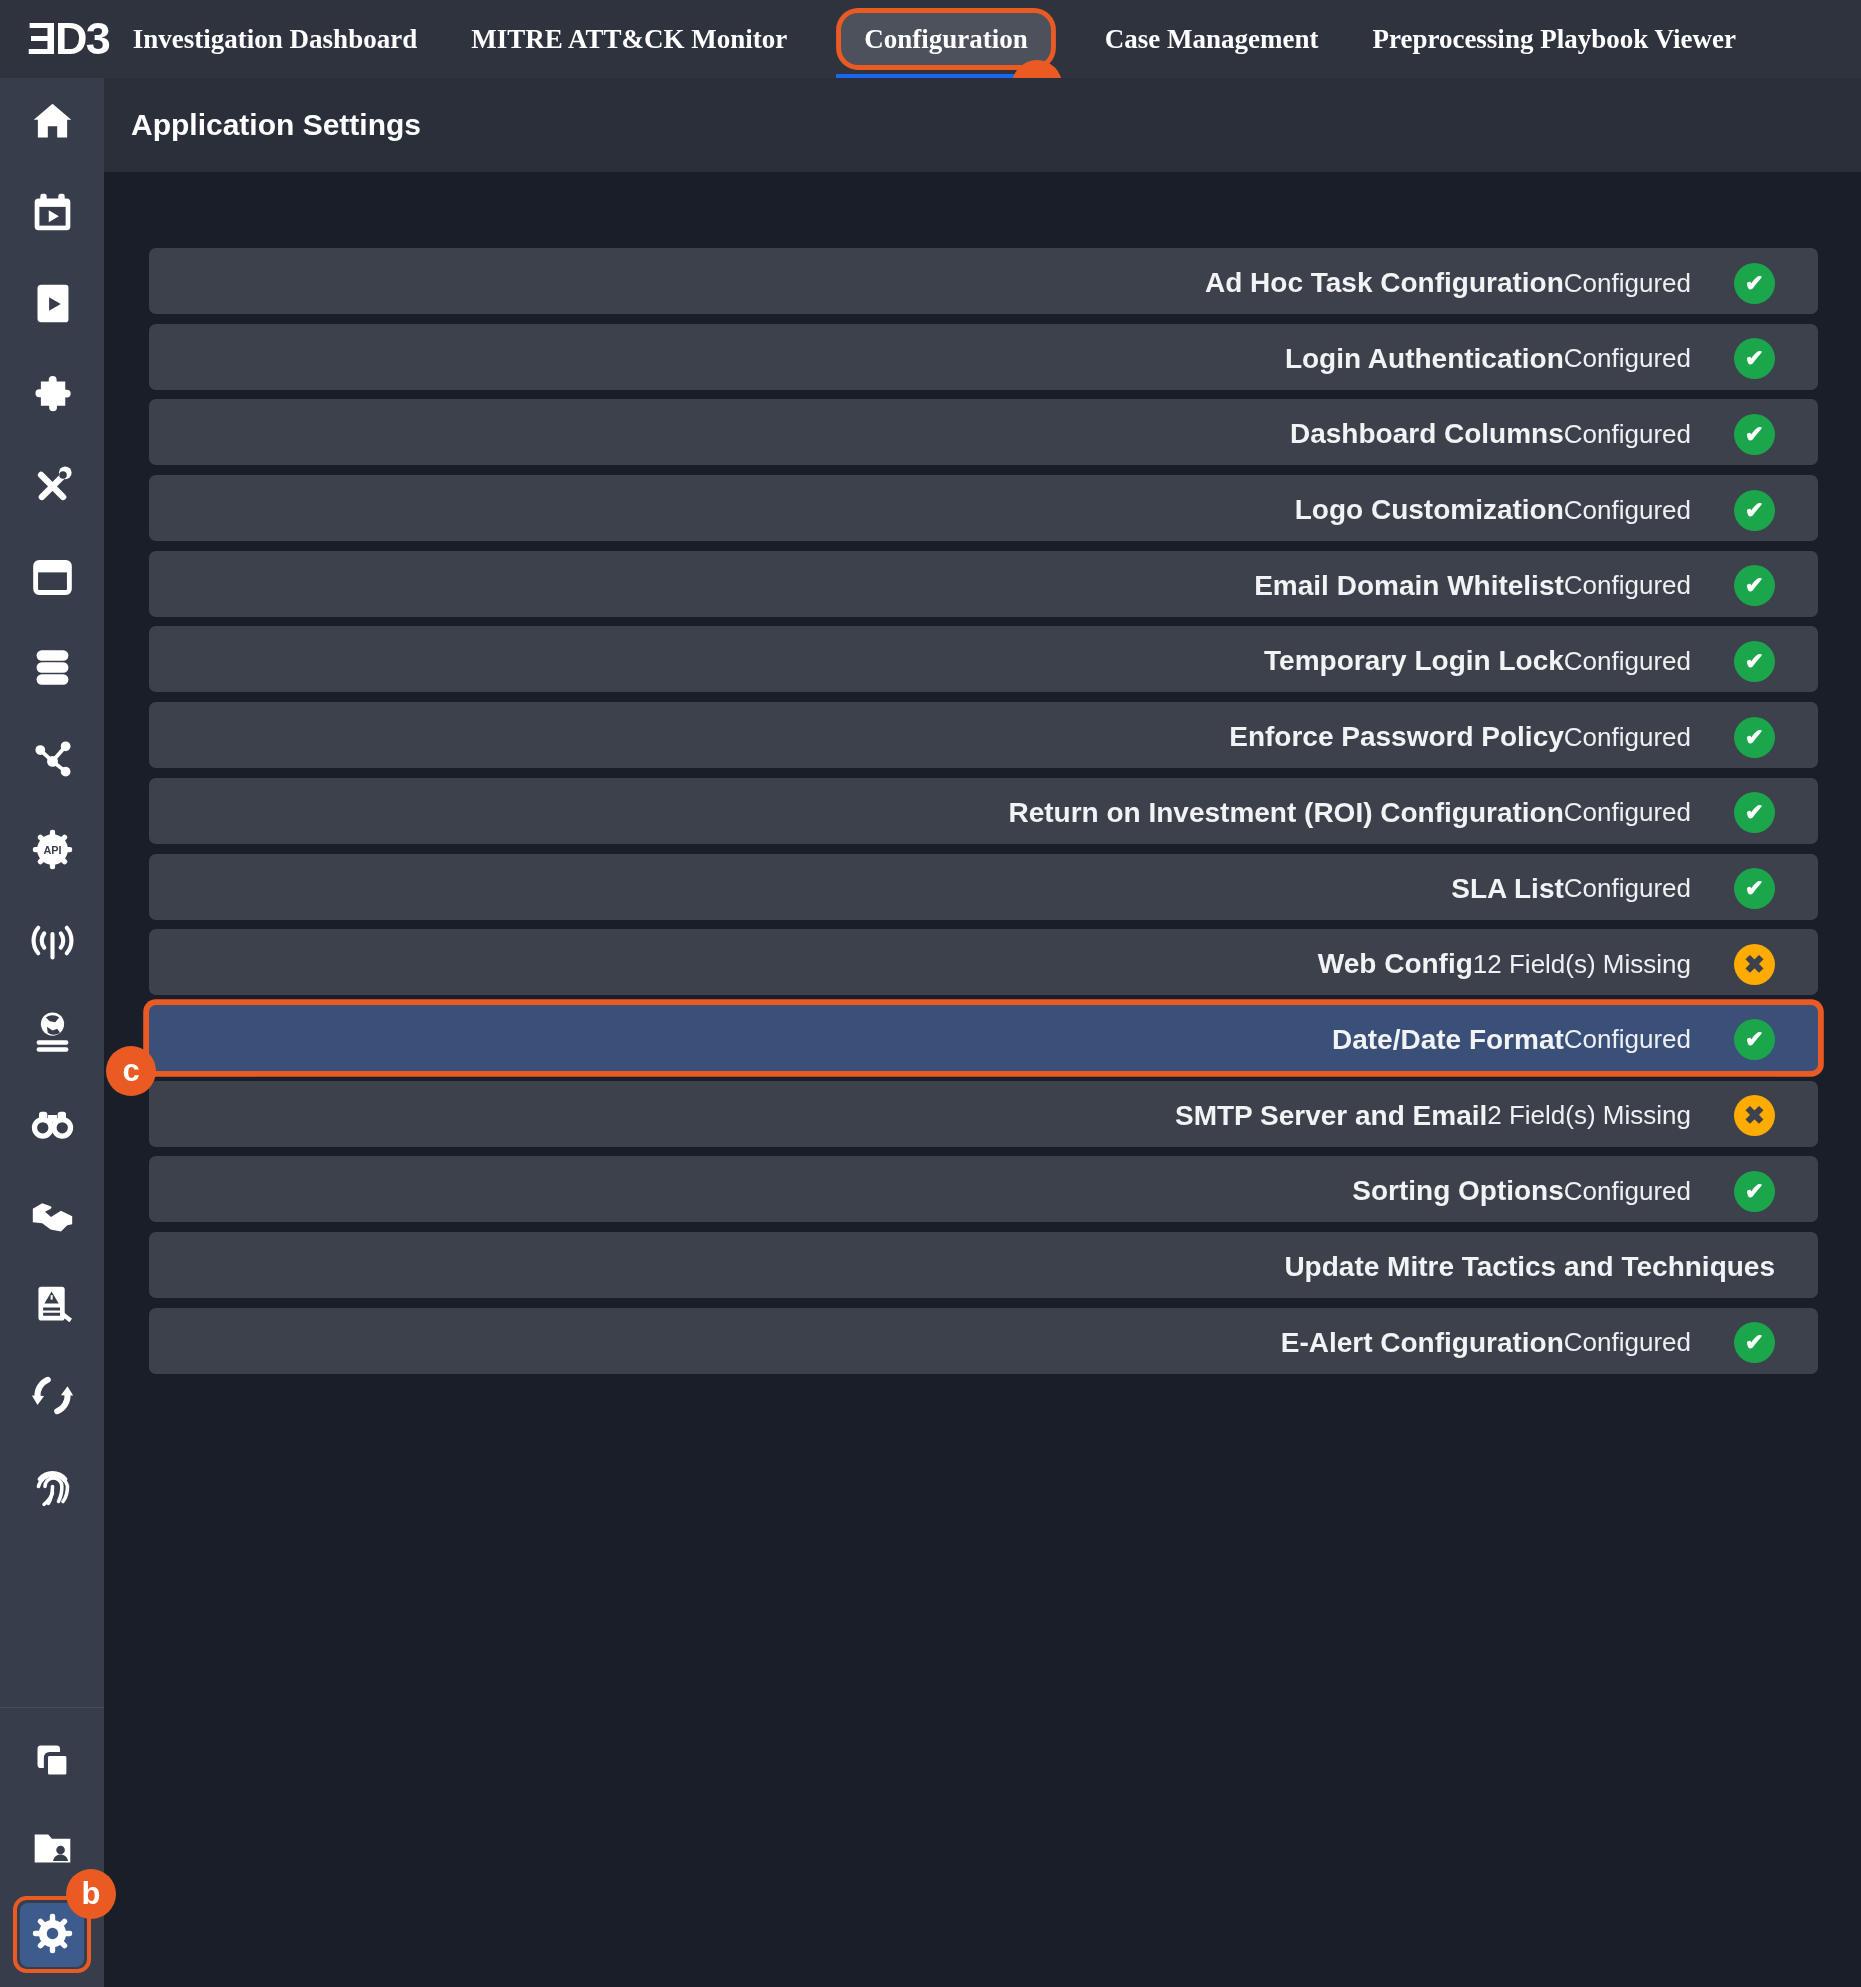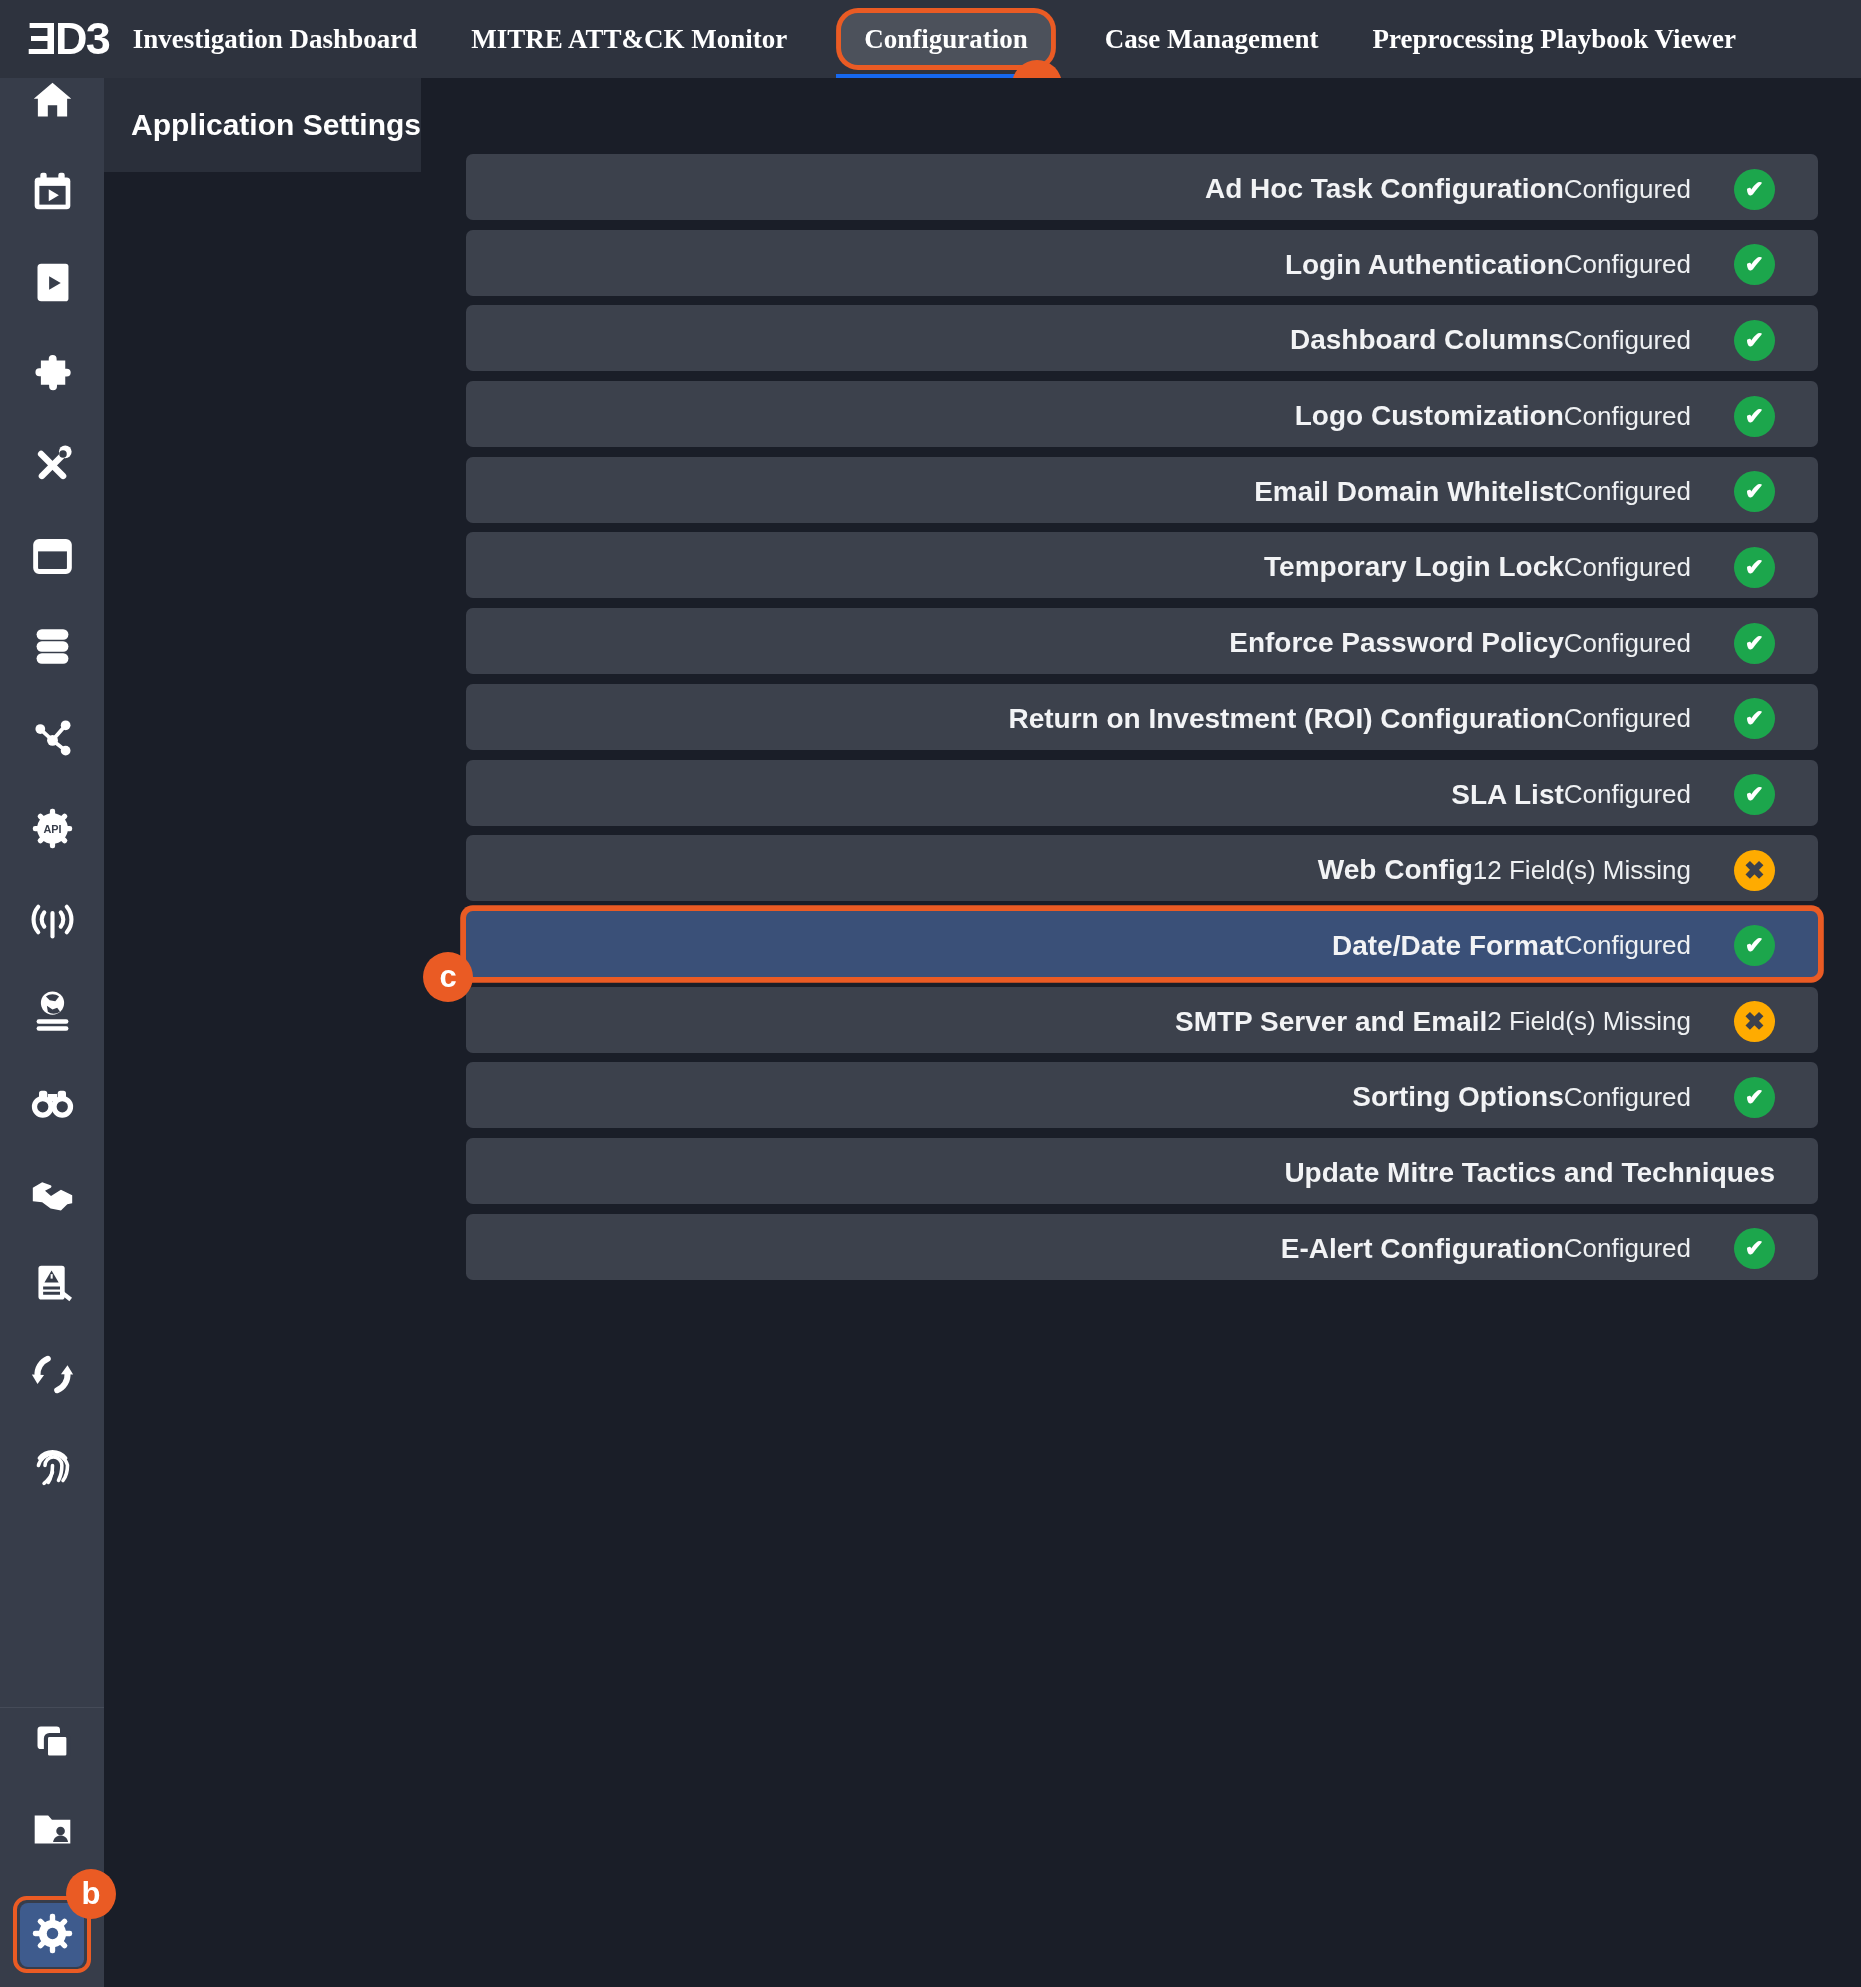--- a/index.html
+++ b/index.html
@@ -27,34 +27,34 @@
   .badge-a { right:-11.6px; bottom:-45px; }
   .badge-b { top:-31px; right:-29px; }
   .badge-c { left:-43px; bottom:-25px; }
 
   
   .body-row { flex:1; display:flex; min-height:0; }
 
   
   .sidebar { width:104px; background:#373d4a; display:flex; flex-direction:column;
              align-items:center; flex:0 0 auto; }
-  .side-item { height:91px; width:100%; display:flex; justify-content:center;
+  .side-item { height:91px; width:100%; display:flex; align-items:center; justify-content:center;
                cursor:pointer; }
   .side-item svg { width:45px; height:45px; }
   .side-bottom { margin-top:auto; width:100%; border-top:1.9px solid #454b58; padding:11.6px 0 13.6px;
                  display:flex; flex-direction:column; align-items:center; }
   .side-bottom .side-item { height:87px; }
   .gear-wrap { position:relative; border:4.9px solid #ea5b24; border-radius:13.6px; padding:2.9px;
                margin-top:1.9px; }
   .gear-btn { width:64px; height:64px; border:none; border-radius:7.8px; background:#3e5b8d;
               display:flex; align-items:center; justify-content:center; cursor:pointer; }
   .gear-btn svg { width:43px; height:43px; }
 
   
-  .main { flex:1; display:flex; min-width:0; }
+  .main { flex:1; display:flex; flex-direction:column; min-width:0; }
   .page-header { height:94px; background:#2a2f3a; display:flex; align-items:center;
                  padding-left:27px; flex:0 0 auto; }
   .page-header h1 { font-size:30px; font-weight:700; color:#fff; }
   .panel { flex:1; background:#1a1e28; padding:76px 43px 0 45px; overflow:hidden; }
 
   
   .row { height:66px; background:#3c414c; border-radius:6.8px; margin-bottom:9.7px;
          display:flex; align-items:center; justify-content:flex-end;
          padding:4px 43px 0 31px; position:relative; cursor:pointer; }
   .row-label { font-size:28px; font-weight:700; color:#f2f3f5; }

